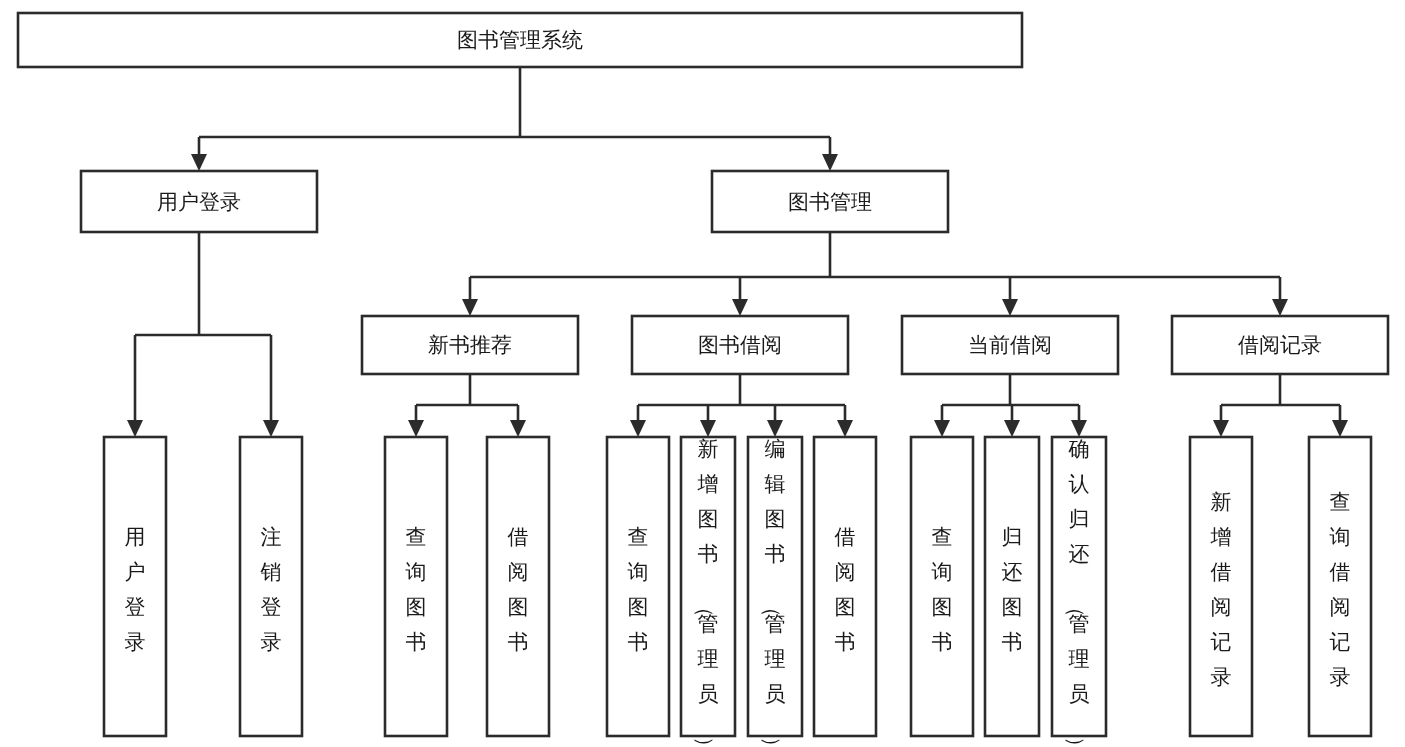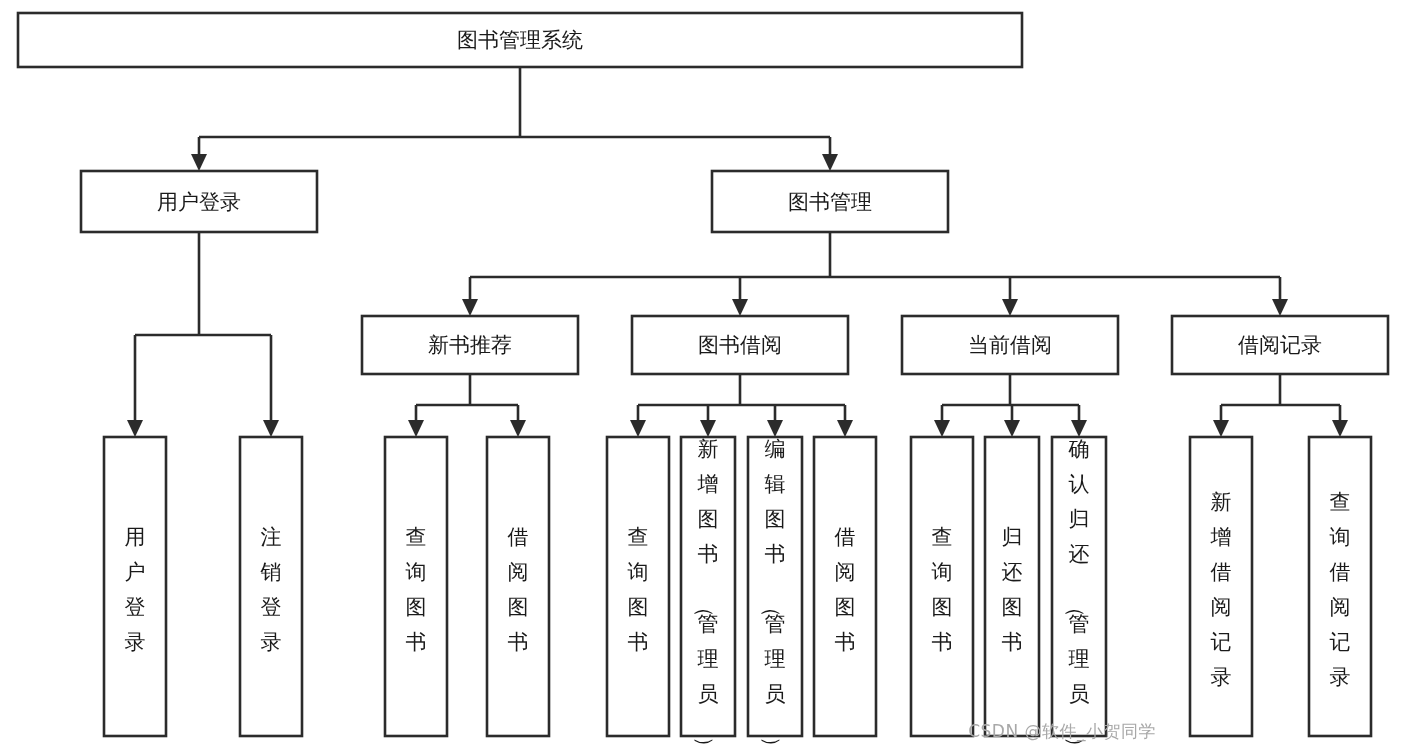--- a/index.html
+++ b/index.html
@@ -205,14 +205,13 @@
           <rect x="1190" y="437" width="62" height="299" rx="0" class="node-rect"></rect>
           <text x="1221" y="508.8" class="node-label-v"><tspan x="1221" dy="0">新</tspan><tspan x="1221" dy="35">增</tspan><tspan x="1221" dy="35">借</tspan><tspan x="1221" dy="35">阅</tspan><tspan x="1221" dy="35">记</tspan><tspan x="1221" dy="35">录</tspan></text>
         </g>
         <g>
           <rect x="1309" y="437" width="62" height="299" rx="0" class="node-rect"></rect>
           <text x="1340" y="508.8" class="node-label-v"><tspan x="1340" dy="0">查</tspan><tspan x="1340" dy="35">询</tspan><tspan x="1340" dy="35">借</tspan><tspan x="1340" dy="35">阅</tspan><tspan x="1340" dy="35">记</tspan><tspan x="1340" dy="35">录</tspan></text>
         </g>
       </g>
   </svg>
 
-  <div class="watermark">CSDN @软件_小贺同学</div>
 </div>
 
 </body></html>

